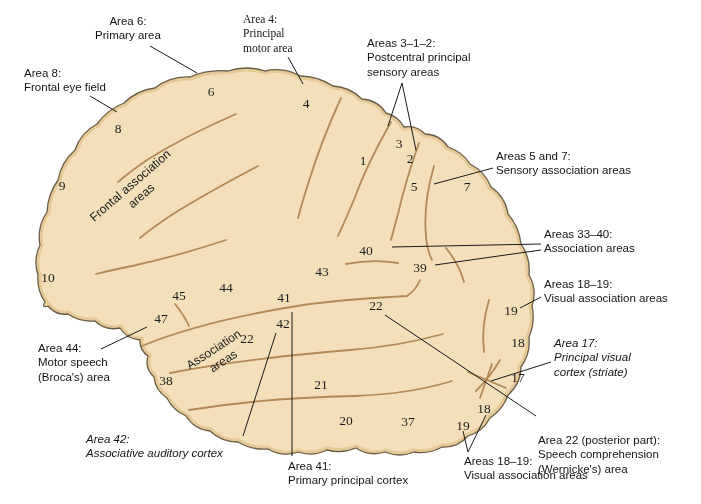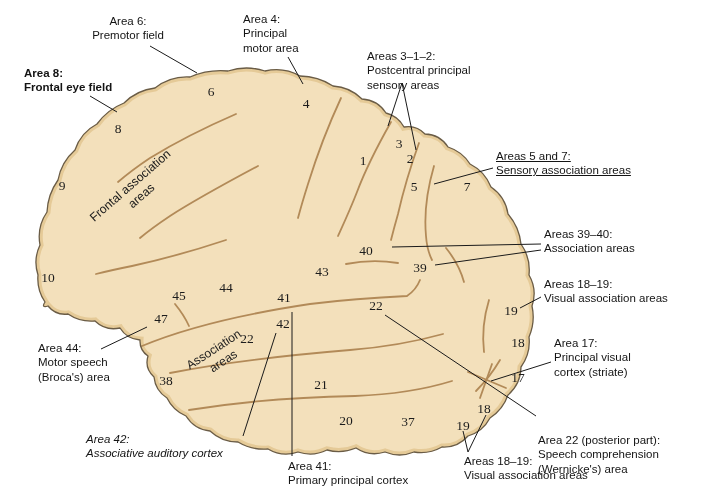--- a/index.html
+++ b/index.html
@@ -118,36 +118,36 @@
       <line class="leader" x1="385" y1="315" x2="536" y2="416"></line>
       <line class="leader" x1="468" y1="452" x2="463" y2="431"></line>
       <line class="leader" x1="468" y1="452" x2="486" y2="415"></line>
       <line class="leader" x1="292" y1="312" x2="292" y2="456"></line>
       <line class="leader" x1="243" y1="436" x2="276" y2="333"></line>
       <line class="leader" x1="101" y1="349" x2="147" y2="327"></line>
     </g>
   </svg>
 
   <div class="callout center" style="left:72px;top:14px;width:112px;">Area 6:
-Premotor field</div>
-  <div class="callout" style="left:243px;top:12px;">Area 4:
+Primary area</div>
+  <div class="callout" style="left:243px;top:12px;font-family:Liberation Serif, serif;">Area 4:
 Principal
 motor area</div>
-  <div class="callout" style="left:367px;top:36px;margin-top:13px;">Areas 3–1–2:
+  <div class="callout" style="left:367px;top:36px;">Areas 3–1–2:
 Postcentral principal
 sensory areas</div>
-  <div class="callout" style="left:24px;top:66px;font-weight:bold;">Area 8:
+  <div class="callout" style="left:24px;top:66px;">Area 8:
 Frontal eye field</div>
-  <div class="callout" style="left:496px;top:149px;text-decoration:underline;">Areas 5 and 7:
+  <div class="callout" style="left:496px;top:149px;">Areas 5 and 7:
 Sensory association areas</div>
-  <div class="callout" style="left:544px;top:227px;">Areas 39–40:
+  <div class="callout" style="left:544px;top:227px;">Areas 33–40:
 Association areas</div>
   <div class="callout" style="left:544px;top:277px;">Areas 18–19:
 Visual association areas</div>
-  <div class="callout" style="left:554px;top:336px;">Area 17:
+  <div class="callout" style="left:554px;top:336px;font-style:italic;">Area 17:
 Principal visual
 cortex (striate)</div>
   <div class="callout" style="left:538px;top:421px;margin-top:12px;">Area 22 (posterior part):
 Speech comprehension
 (Wernicke's) area</div>
   <div class="callout" style="left:464px;top:454px;">Areas 18–19:
 Visual association areas</div>
   <div class="callout" style="left:288px;top:459px;">Area 41:
 Primary principal cortex</div>
   <div class="callout" style="left:86px;top:432px;font-style:italic;">Area 42:

